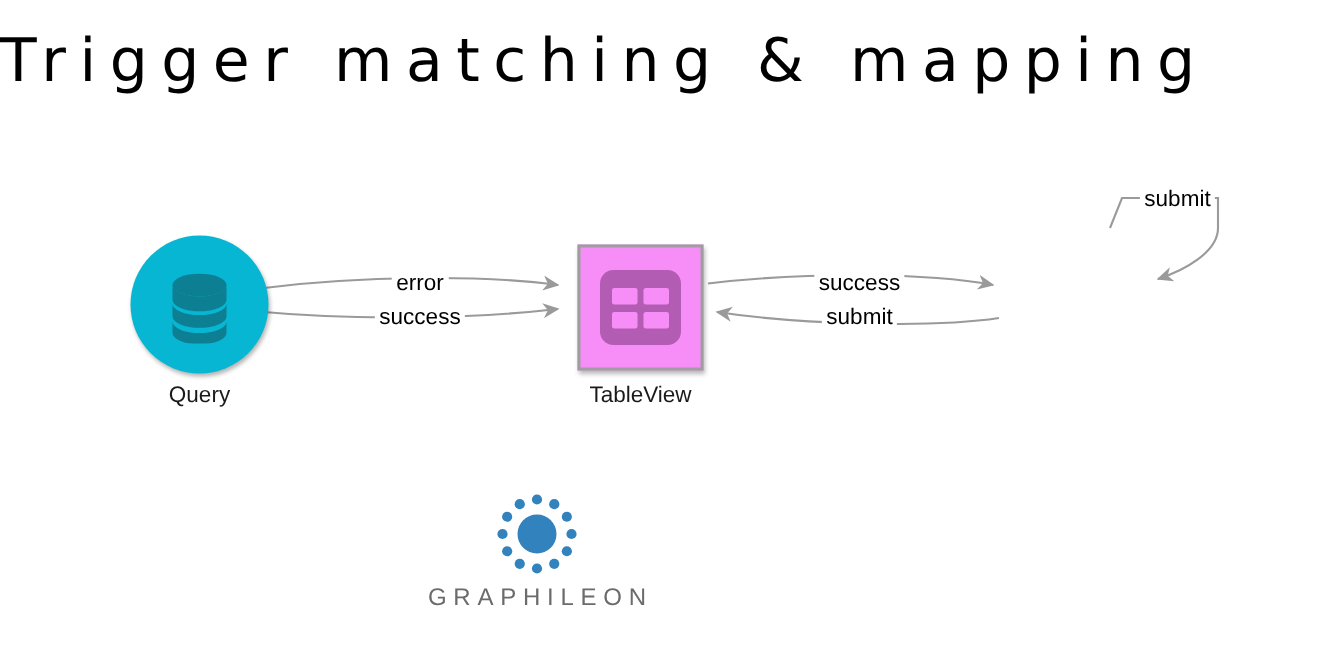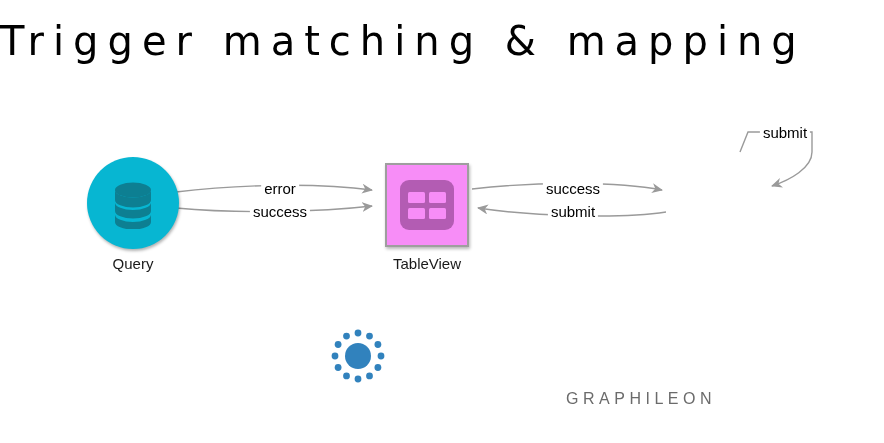--- a/index.html
+++ b/index.html
@@ -144,21 +144,21 @@
     left: 785px;
     top: 124px;
   }
 
   
   #logo {
     position: absolute;
     left: 0;
     top: 328px;
     width: 716px;
-    text-align: right;
+    text-align: center;
   }
   #logo-mark {
     display: block;
     margin: 0 auto;
   }
   #logo-text {
     display: block;
     margin-top: 6px;
     font-family: "Liberation Sans", sans-serif;
     font-size: 16px;

